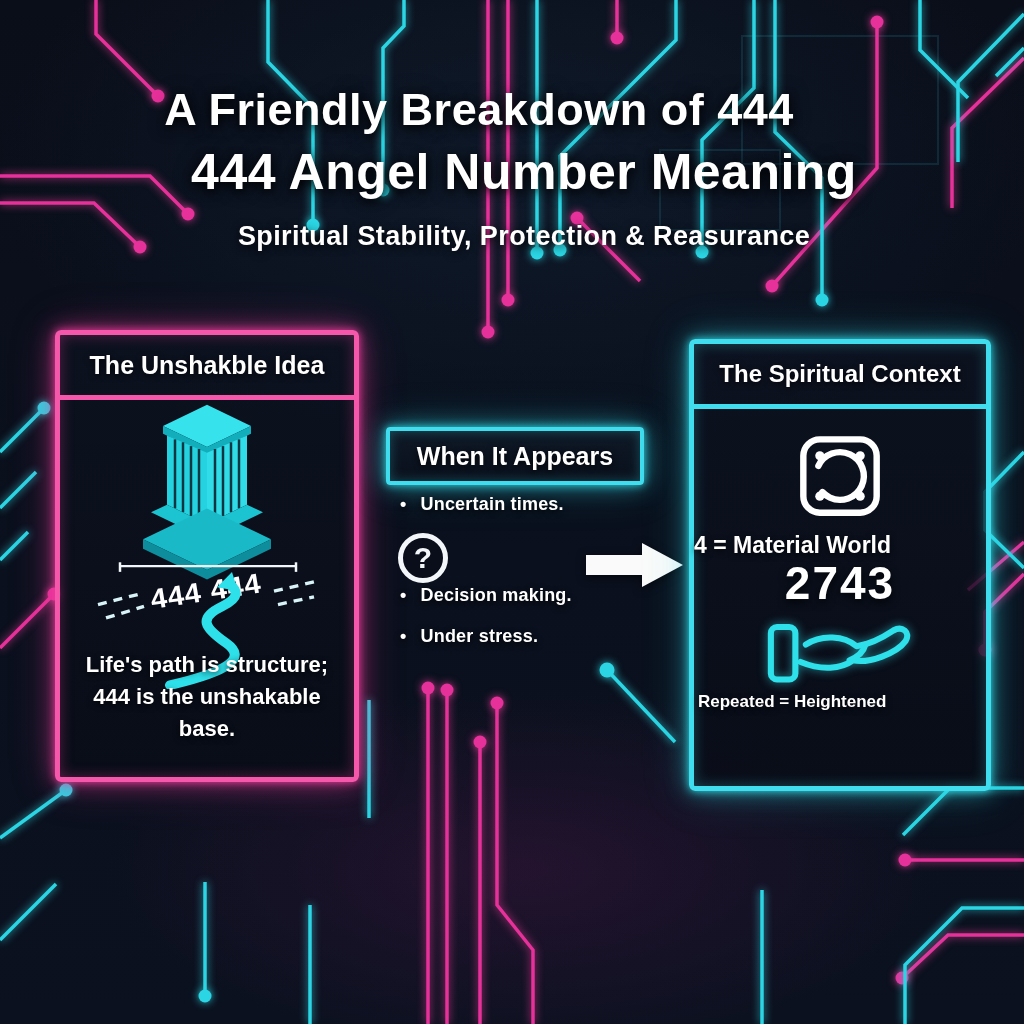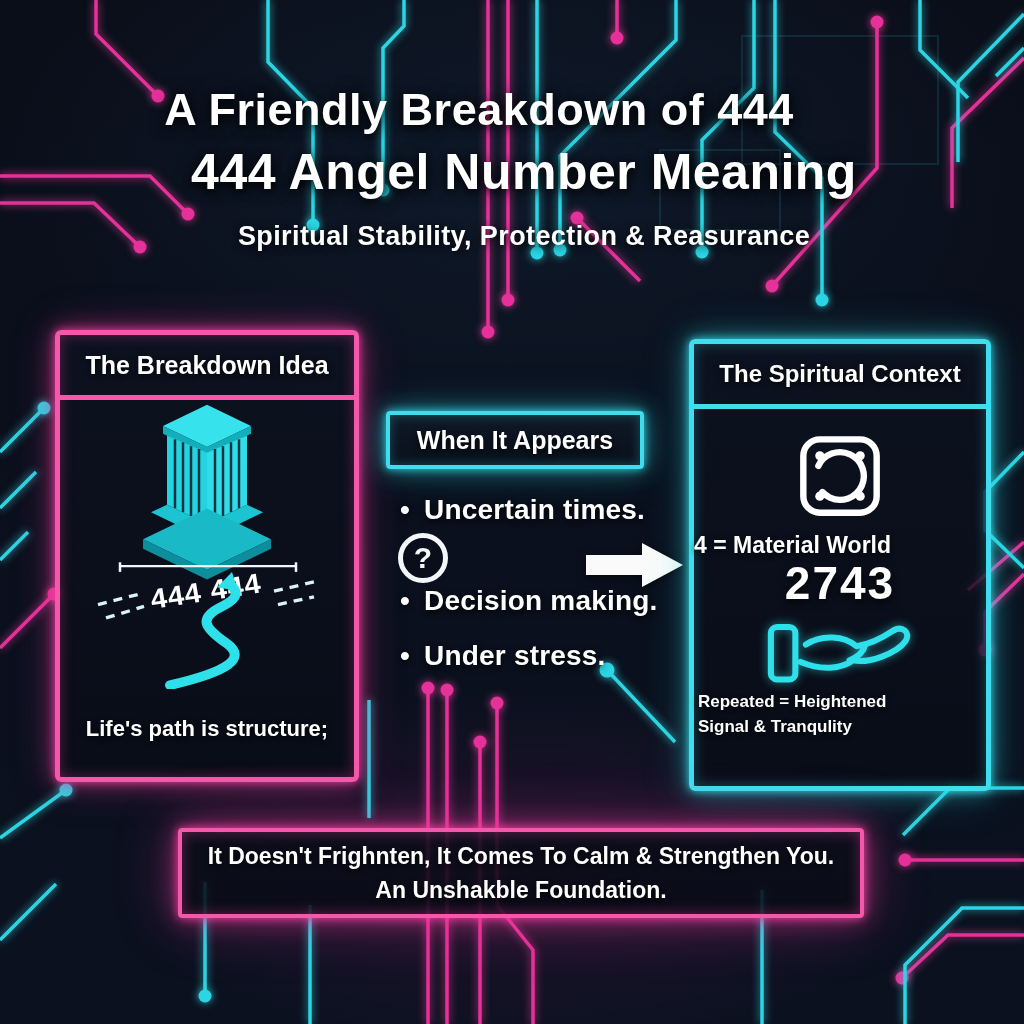--- a/index.html
+++ b/index.html
@@ -31,31 +31,31 @@
   .card-head{height:60px;line-height:60px;text-align:center;font-weight:700;
              text-shadow:0 2px 6px rgba(0,0,0,.8);}
   .pink-head{border-bottom:5px solid #f558ab;font-size:25px;}
   .cyan-head{border-bottom:5px solid #3fdded;font-size:24px;}
 
   #card-idea{left:55px;top:330px;width:294px;height:442px;}
   .idea-svg{position:absolute;left:22px;top:66px;}
   .idea-caption{position:absolute;left:6px;right:6px;bottom:32px;text-align:center;
                 font-size:22px;font-weight:700;line-height:1.45;text-shadow:0 2px 6px rgba(0,0,0,.8);}
 
-  .appears-title{position:absolute;left:386px;top:411px;width:250px;height:50px;z-index:4;
+  .appears-title{position:absolute;left:386px;top:427px;width:250px;height:50px;z-index:4;
     line-height:50px;text-align:center;font-size:25px;font-weight:700;border:4px solid #3fdded;border-radius:4px;
     background:linear-gradient(180deg,rgba(16,26,40,.85),rgba(10,16,28,.85));
     box-shadow:0 0 8px rgba(49,219,232,.9),0 0 22px rgba(49,219,232,.5),0 0 44px rgba(49,219,232,.25),inset 0 0 12px rgba(49,219,232,.3);
     text-shadow:0 2px 6px rgba(0,0,0,.8);}
-  .bullet{position:absolute;z-index:4;font-size:28px;font-weight:700;letter-spacing:.2px;
+  .bullet{position:absolute;z-index:4;font-size:18px;font-weight:700;letter-spacing:.2px;
           text-shadow:0 2px 6px rgba(0,0,0,.85);}
   .bullet .marker{margin-right:14px;}
   .b1{left:400px;top:494px;}
   .b2{left:400px;top:585px;}
-  .b3{left:400px;top:640px;}
+  .b3{left:400px;top:626px;}
   .qmark{position:absolute;left:398px;top:533px;width:50px;height:50px;z-index:4;border:5px solid #f4f7f9;
          border-radius:50%;box-sizing:border-box;text-align:center;line-height:40px;font-size:30px;font-weight:700;
          color:#f4f7f9;background:rgba(8,12,22,.35);}
   .arrow{position:absolute;left:586px;top:542px;z-index:4;filter:drop-shadow(0 2px 5px rgba(0,0,0,.6));}
 
   #card-context{left:689px;top:331px;width:292px;height:442px;margin-top:8px;}
   .plate{position:absolute;left:50%;top:88px;transform:translateX(-50%);}
   .ctx-eq{position:absolute;left:0;right:0;top:188px;text-align:left;font-size:23px;font-weight:700;
           text-shadow:0 2px 6px rgba(0,0,0,.8);}
   .ctx-num{position:absolute;left:0;right:0;top:212px;text-align:center;font-size:46px;font-weight:700;
@@ -158,21 +158,21 @@
     </g>
   </svg>
 
   <header class="hero">
     <h1 class="t1">A Friendly Breakdown of 444</h1>
     <h1 class="t2">444 Angel Number Meaning</h1>
     <div class="sub">Spiritual Stability, Protection &amp; Reasurance</div>
   </header>
 
   <section class="card pink" id="card-idea">
-    <div class="card-head pink-head">The Breakdown Idea</div>
+    <div class="card-head pink-head">The Unshakble Idea</div>
 
     <svg class="idea-svg" width="250" height="288" viewBox="0 0 250 300" preserveAspectRatio="none">
       <g>
         <polygon points="125,4 169,26 125,48 81,26" fill="#36e2ec"></polygon>
         <polygon points="81,26 81,34 125,56 169,34 169,26 125,48" fill="#12aebc"></polygon>
         <polygon points="85,36 85,108 125,128 125,54" fill="#25d2df"></polygon>
         <polygon points="165,36 165,108 125,128 125,54" fill="#2fdce8"></polygon>
         <g stroke="#0d3642" stroke-width="2.5">
           <line x1="93" y1="40" x2="93" y2="112"></line>
             <line x1="101" y1="43" x2="101" y2="116"></line>
@@ -200,20 +200,21 @@
           <line x1="196" y1="212" x2="232" y2="204"></line>
       </g>
       <g>
         <path d="M 88,296 C 146,282 166,268 144,252 C 122,236 116,226 140,214 C 158,205 156,198 147,190" stroke="#2ee0ea" stroke-width="10" fill="none" stroke-linecap="round"></path>
         <polygon points="135,194 150,178 156,198" fill="#2ee0ea"></polygon>
       </g>
     </svg>
 
     <div class="idea-caption">
       <div>Life's path is structure;</div>
+      <div>444 is the unshakable base.</div>
     </div>
   </section>
 
   <div class="appears-title">When It Appears</div>
 
   <div class="bullet b1">
     <span class="marker">•</span><span>Uncertain times.</span>
   </div>
   <div class="qmark">
     <span>?</span>
@@ -247,22 +248,17 @@
     <svg class="hand" width="160" height="84" viewBox="0 0 170 96">
       <g stroke="#2ee0ea" stroke-width="7" fill="none" stroke-linecap="round" stroke-linejoin="round">
         <rect x="6" y="24" width="28" height="60" rx="7"></rect>
         <path d="M 46,44 C 64,32 90,34 104,46 C 118,44 134,36 146,28 C 156,22 166,30 160,40 C 150,54 118,66 100,62 C 86,72 64,74 40,64"></path>
         <path d="M 96,62 C 106,58 112,52 114,44"></path>
       </g>
     </svg>
 
     <div class="ctx-caption">
       <div>Repeated = Heightened</div>
-      <div>Signal &amp; Tranqulity</div>
     </div>
   </section>
 
-  <footer class="banner">
-    <div>It Doesn't Frighnten, It Comes To Calm &amp; Strengthen You.</div>
-    <div>An Unshakble Foundation.</div>
-  </footer>
 
 </div>
 
 </body></html>

